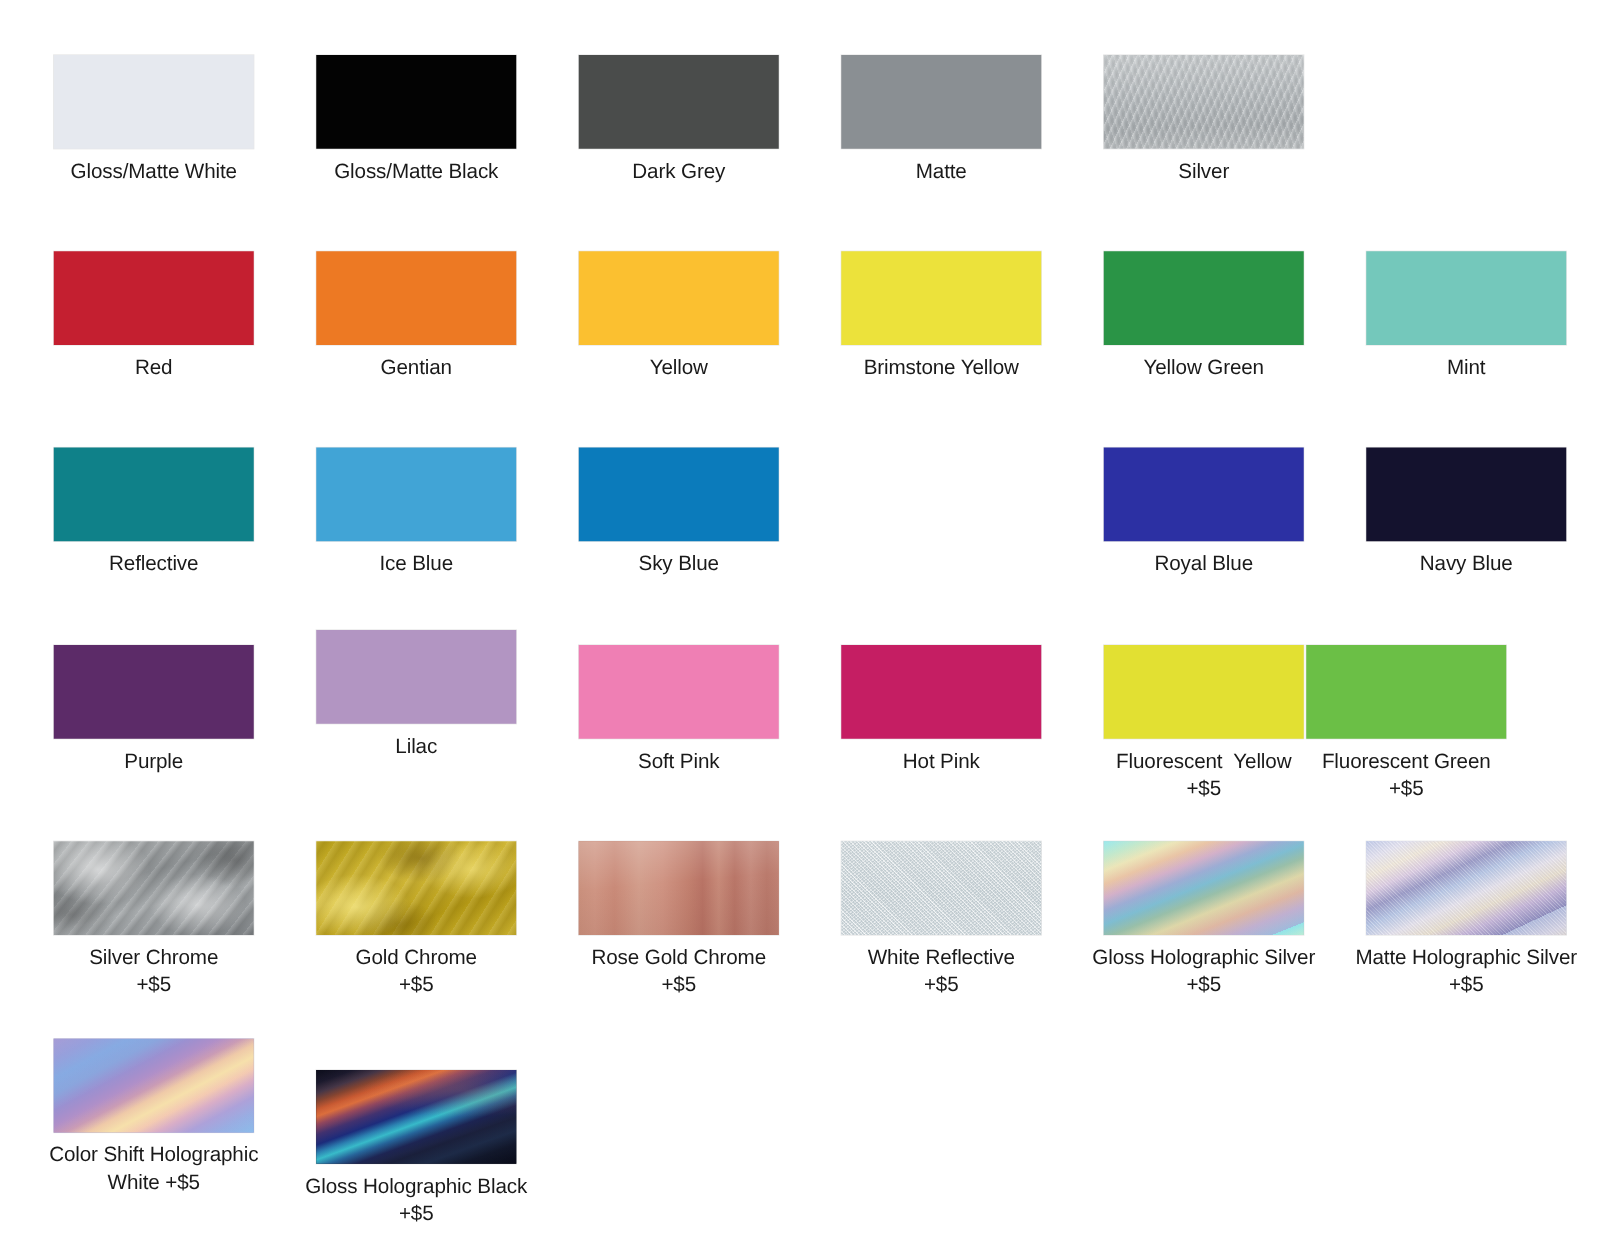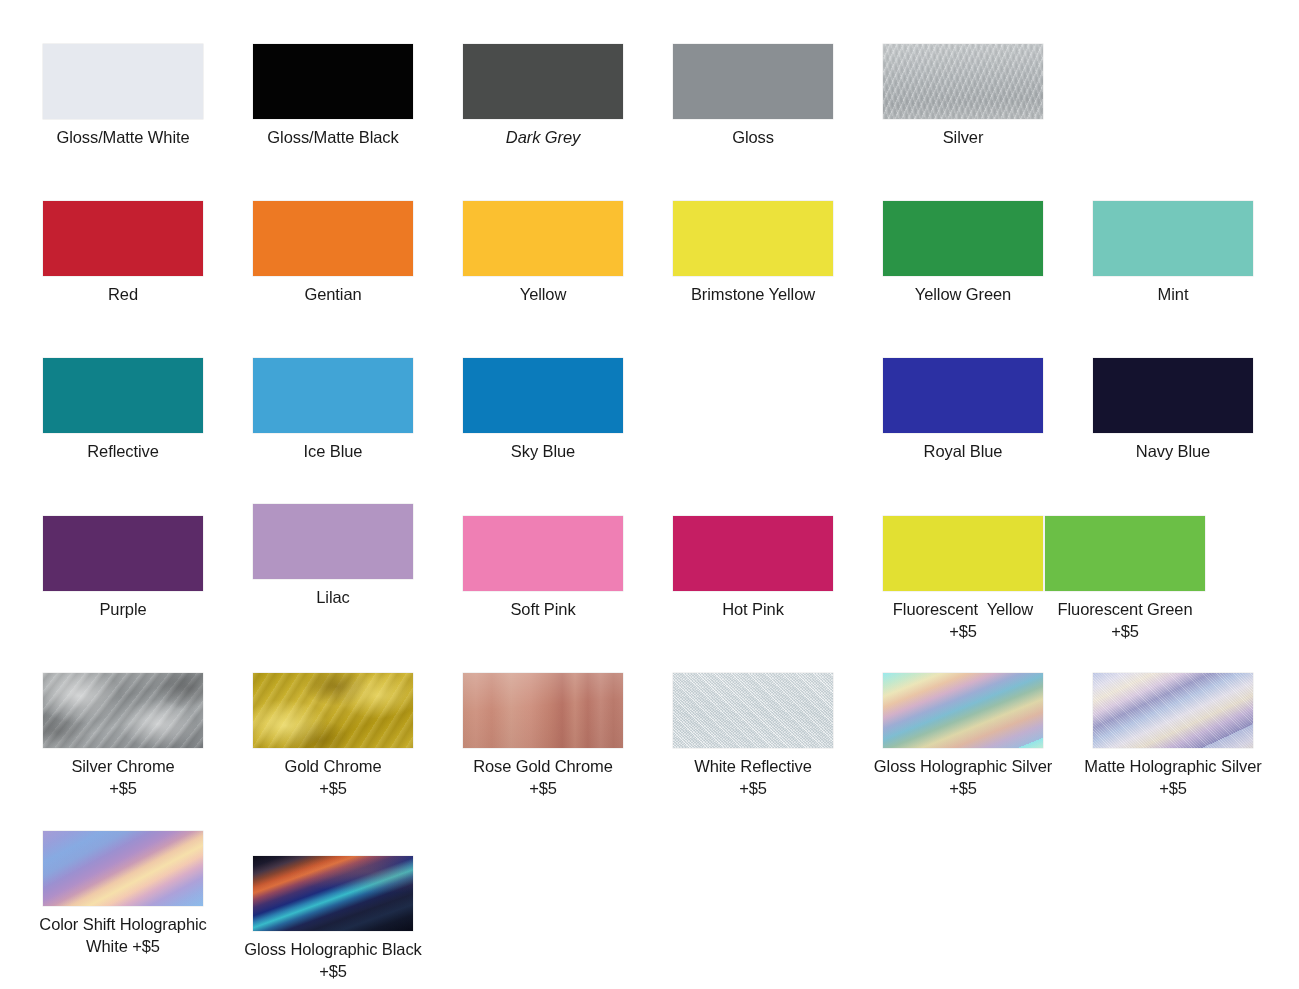--- a/index.html
+++ b/index.html
@@ -168,27 +168,27 @@
 
 <div id="swatch-grid">
     <div class="swatch-cell" style="left: 18px; top: 44px;">
       <div class="swatch-chip" title="Gloss/Matte White" style="background: rgb(230, 233, 239);"></div>
       <div class="swatch-label"><span>Gloss/Matte White</span></div>
     </div>
     <div class="swatch-cell" style="left: 228px; top: 44px;">
       <div class="swatch-chip" title="Gloss/Matte Black" style="background: rgb(3, 3, 3);"></div>
       <div class="swatch-label"><span>Gloss/Matte Black</span></div>
     </div>
-    <div class="swatch-cell" style="left: 438px; top: 44px; font-style: italic;">
+    <div class="swatch-cell" style="left: 438px; top: 44px;">
       <div class="swatch-chip" title="Dark Grey" style="background: rgb(74, 76, 75);"></div>
       <div class="swatch-label"><span>Dark Grey</span></div>
     </div>
     <div class="swatch-cell" style="left: 648px; top: 44px;">
       <div class="swatch-chip" title="Grey" style="background: rgb(138, 143, 147);"></div>
-      <div class="swatch-label"><span>Gloss</span></div>
+      <div class="swatch-label"><span>Matte</span></div>
     </div>
     <div class="swatch-cell" style="left: 858px; top: 44px;">
       <div class="swatch-chip tex-silver" title="Silver"></div>
       <div class="swatch-label"><span>Silver</span></div>
     </div>
     <div class="swatch-cell" style="left: 18px; top: 201px;">
       <div class="swatch-chip" title="Red" style="background: rgb(196, 31, 48);"></div>
       <div class="swatch-label"><span>Red</span></div>
     </div>
     <div class="swatch-cell" style="left: 228px; top: 201px;">

